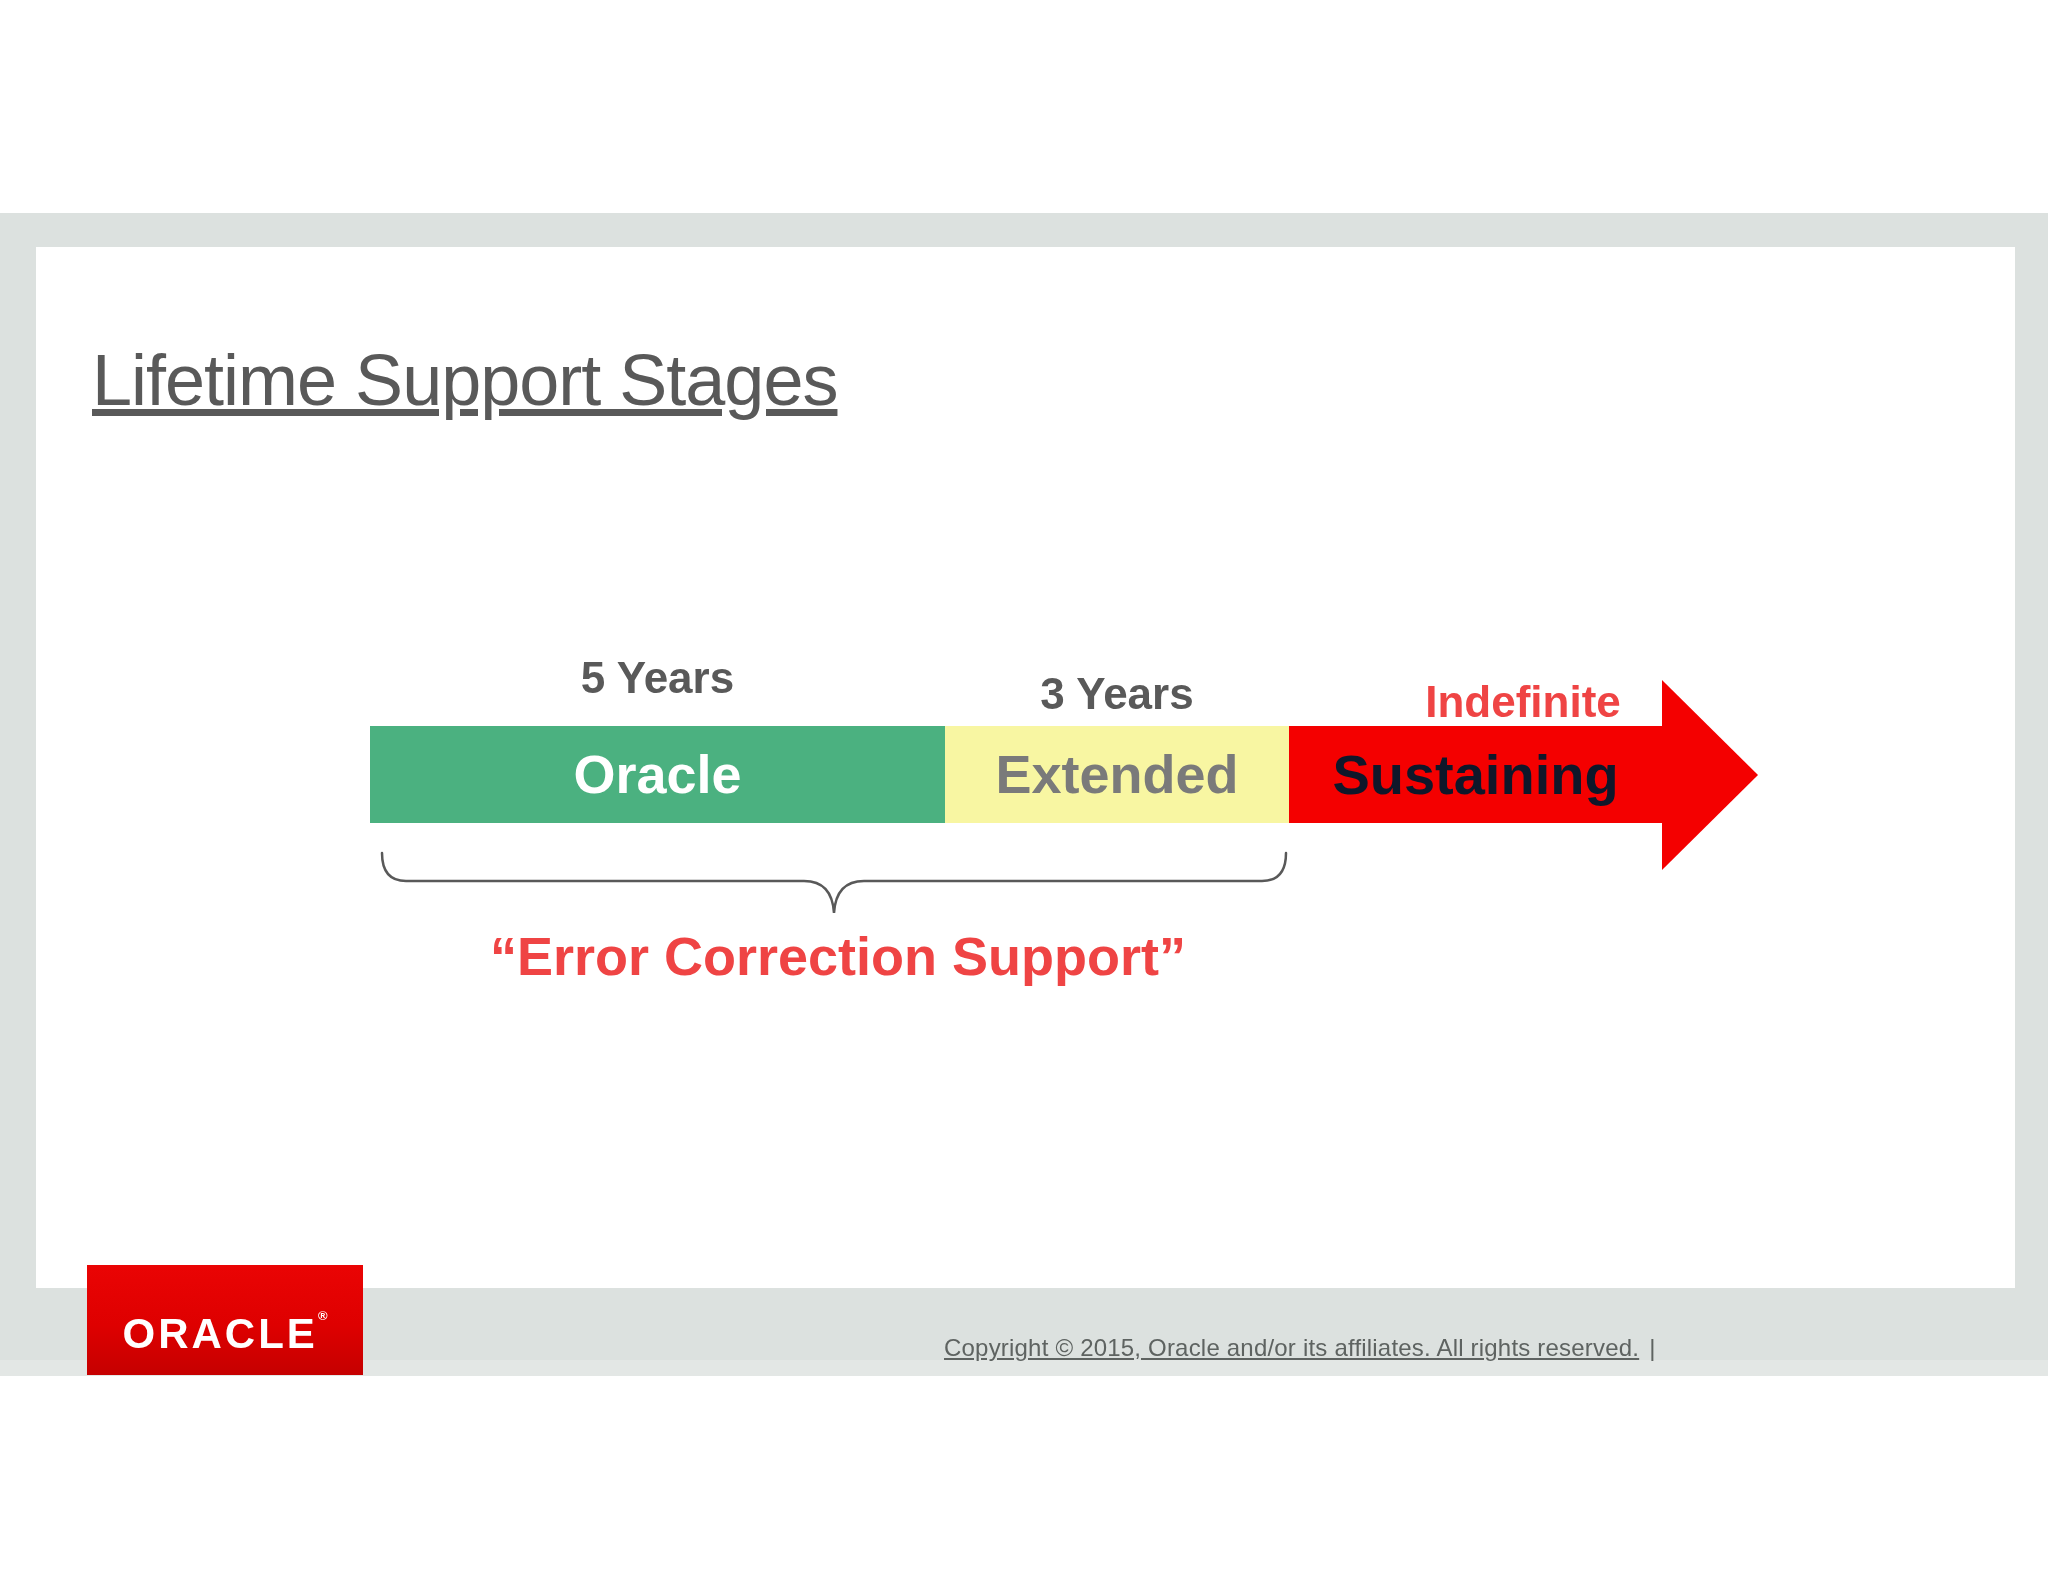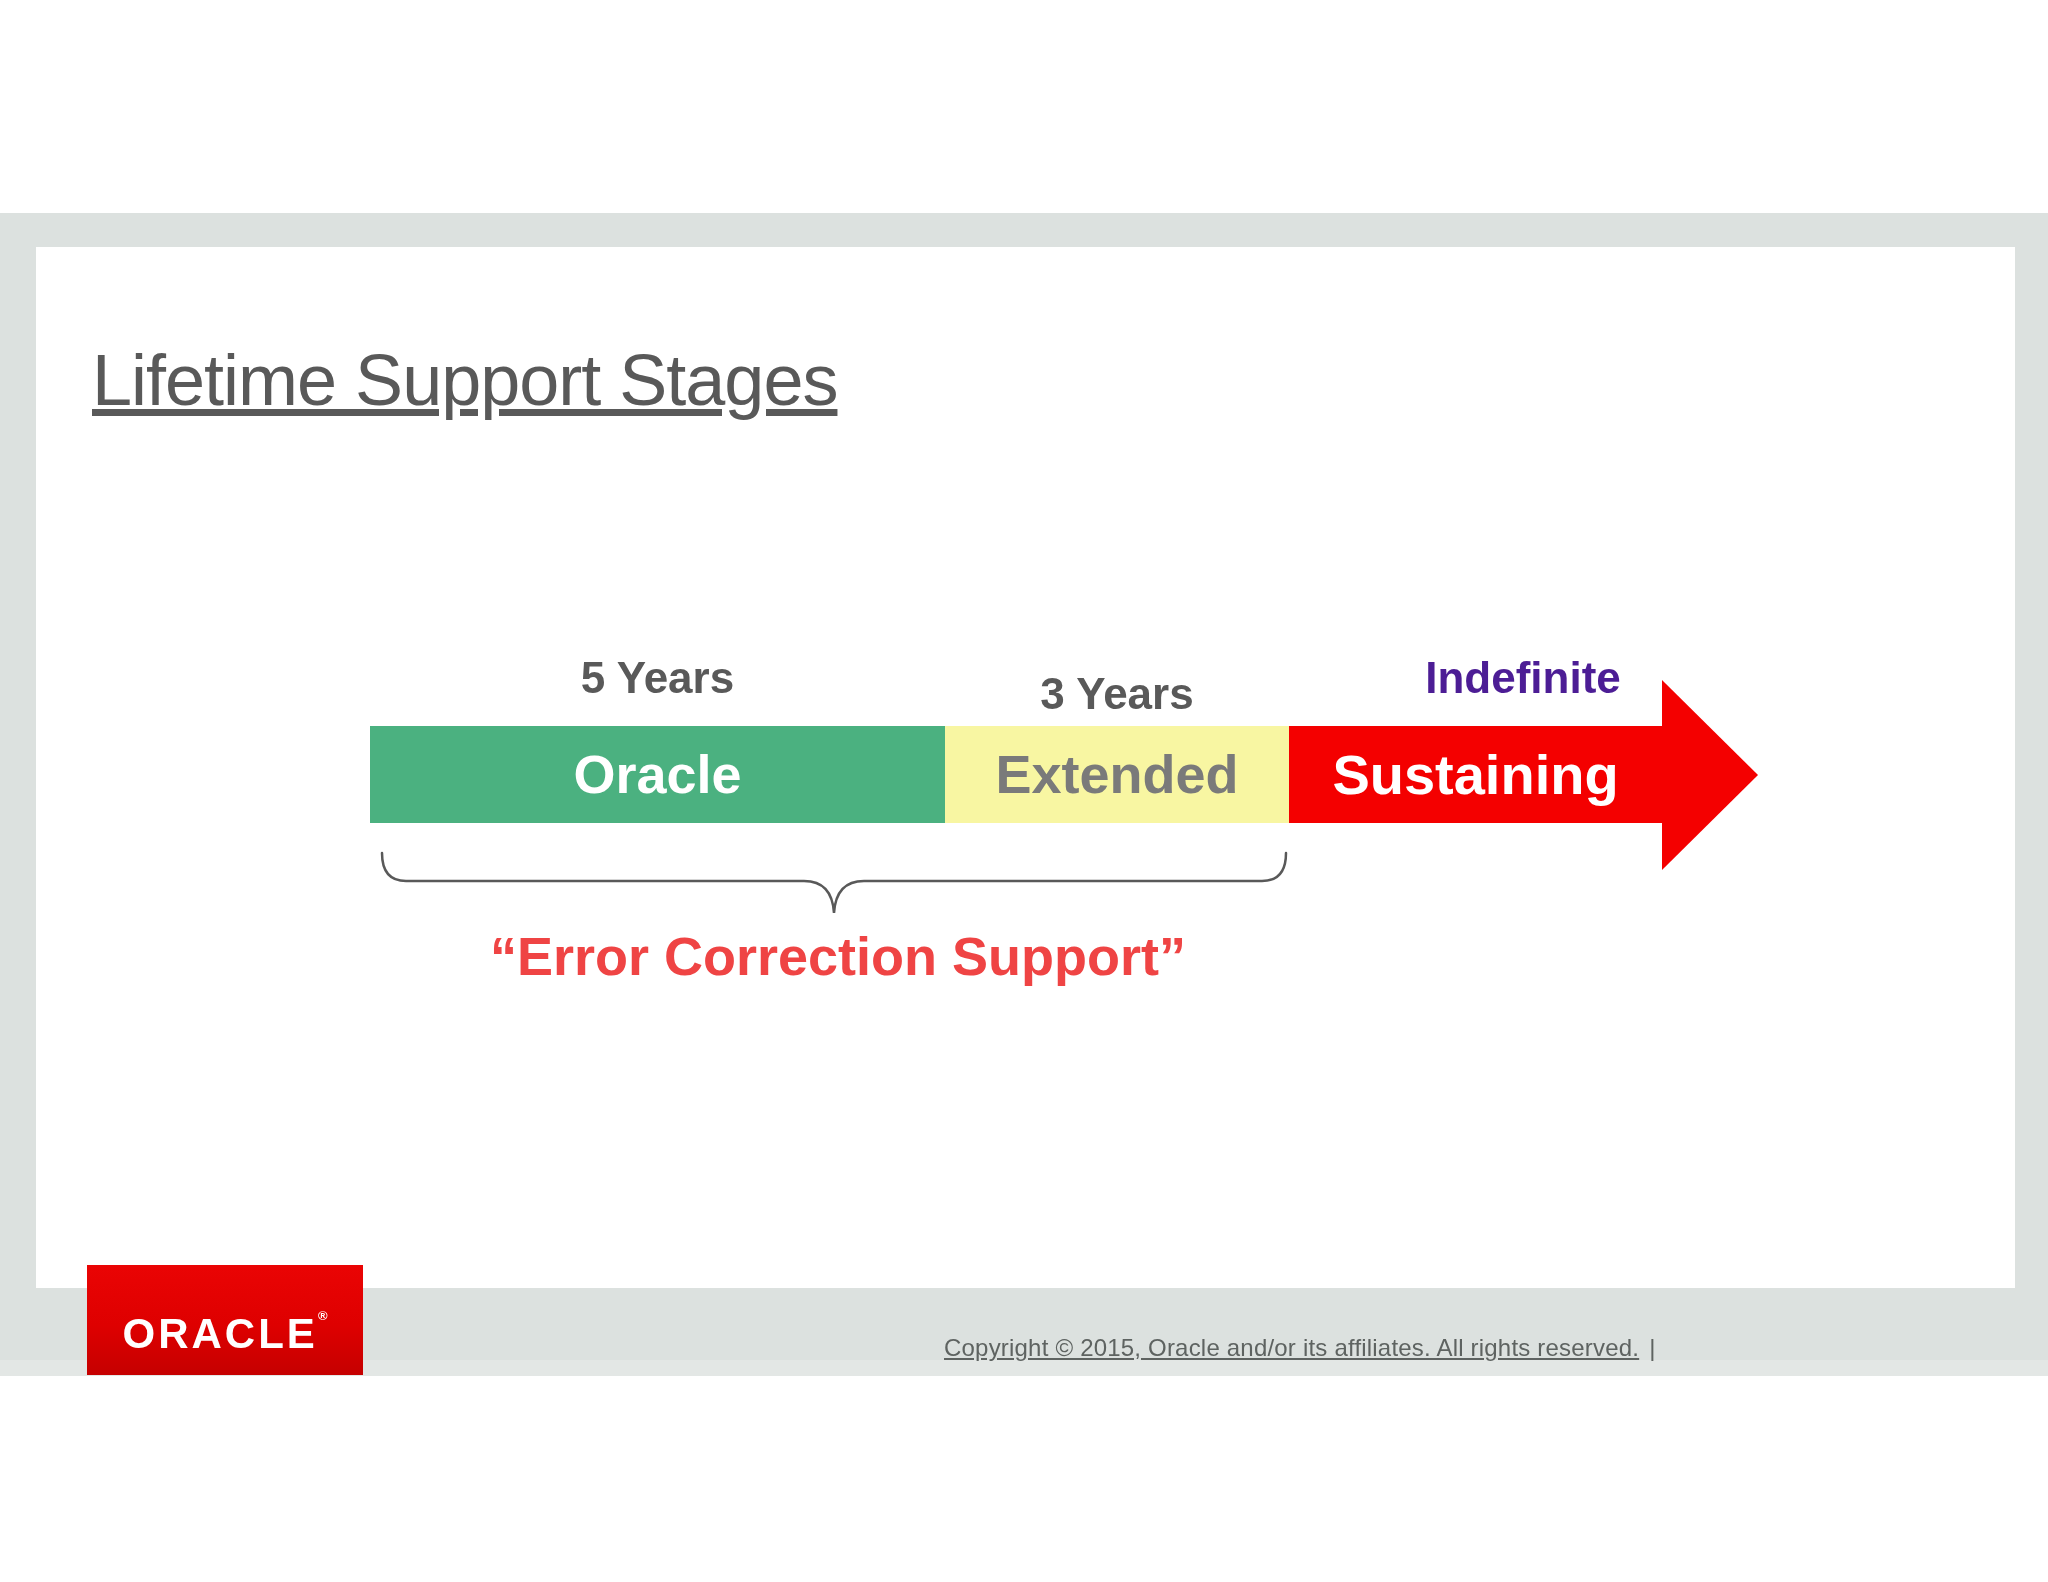--- a/index.html
+++ b/index.html
@@ -70,25 +70,25 @@
 
 <div class="abs band" style="background: rgb(220, 225, 223);"></div>
 <div class="abs band-bottom-edge" style="background: rgb(227, 231, 229);"></div>
 
 <div class="abs slide" style="background: rgb(255, 255, 255);"></div>
 
 <div class="abs title" style="color: rgb(89, 89, 89);">Lifetime Support Stages</div>
 
 <div class="abs duration dur-premier" style="color: rgb(89, 89, 89);">5 Years</div>
 <div class="abs duration dur-extended" style="color: rgb(89, 89, 89); margin-top: 16px;">3 Years</div>
-<div class="abs duration dur-sustaining" style="color: #4c1d95;">Indefinite</div>
+<div class="abs duration dur-sustaining" style="color: #ef4444; margin-top: 24px;">Indefinite</div>
 
 <div class="abs bar bar-premier" style="background: rgb(75, 177, 128); color: rgb(255, 255, 255);">Oracle</div>
 <div class="abs bar bar-extended" style="background: rgb(248, 246, 162); color: rgb(122, 122, 122);">Extended</div>
-<div class="abs bar bar-sustaining" style="background: rgb(244, 0, 0); color: #ffffff; text-align: center;">
+<div class="abs bar bar-sustaining" style="background: rgb(244, 0, 0); color: #0f172a; text-align: center;">
   <span class="lbl">Sustaining</span>
 </div>
 <div class="abs arrow-head" style="border-left-color: rgb(244, 0, 0);"></div>
 
 <svg class="abs brace" viewBox="0 0 912 68">
   <path d="M 4 3 Q 4 31 28 31 L 426 31 Q 454 31 456 63 Q 458 31 486 31 L 884 31 Q 908 31 908 3" fill="none" stroke="#595959" stroke-width="2.5" stroke-linecap="round"></path>
 </svg>
 
 <div class="abs ecs-label" style="color: #ef4444;">“Error Correction Support”</div>
 

